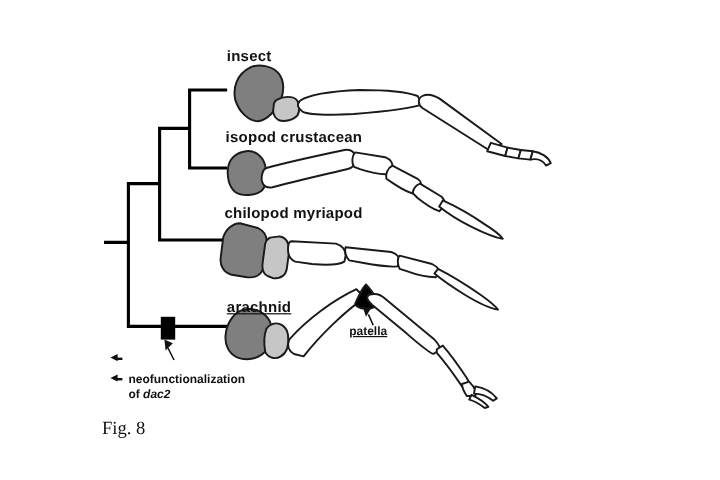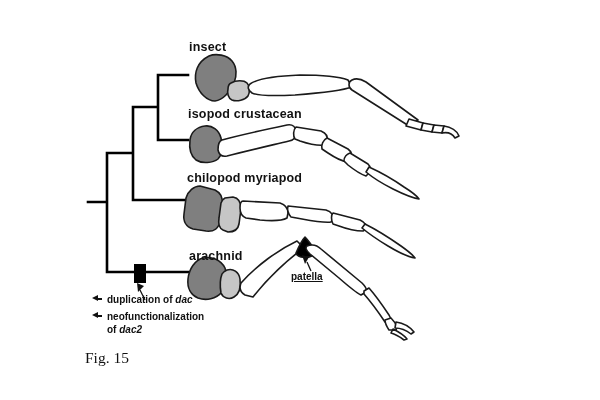--- a/index.html
+++ b/index.html
@@ -92,28 +92,27 @@
 
     <g>
       <path d="M311,271 L307,262" stroke="#111" stroke-width="1.3" fill="none"></path>
       <polygon points="302,255 309,257 305,264" fill="#111"></polygon>
     </g>
   </svg>
 
   <div class="taxon-label" style="left:189px; top:40px;">insect</div>
   <div class="taxon-label" style="left:188px; top:107px;">isopod crustacean</div>
   <div class="taxon-label" style="left:187px; top:171px;">chilopod myriapod</div>
-  <div class="taxon-label" style="left:189px; top:249px;">arachnid</div>
+  <div class="taxon-label" style="left:189px; top:249px;text-decoration:underline;">arachnid</div>
 
   <div class="patella-label" style="left:291px; top:271px;">patella</div>
 
   <div class="ann" style="left:92px; top:293px;">
     <span class="arrow-bullet"></span>
-    <span><span>duplication of </span><i>dac</i></span>
   </div>
   <div class="ann" style="left:92px; top:310px;">
     <span class="arrow-bullet"></span>
     <span><span>neofunctionalization</span><br><span>of </span><i>dac2</i></span>
   </div>
 
-  <div class="fig-caption" style="left:85px; top:349px;">Fig. 15</div>
+  <div class="fig-caption" style="left:85px; top:349px;">Fig. 8</div>
 
 </div>
 
 </body></html>

